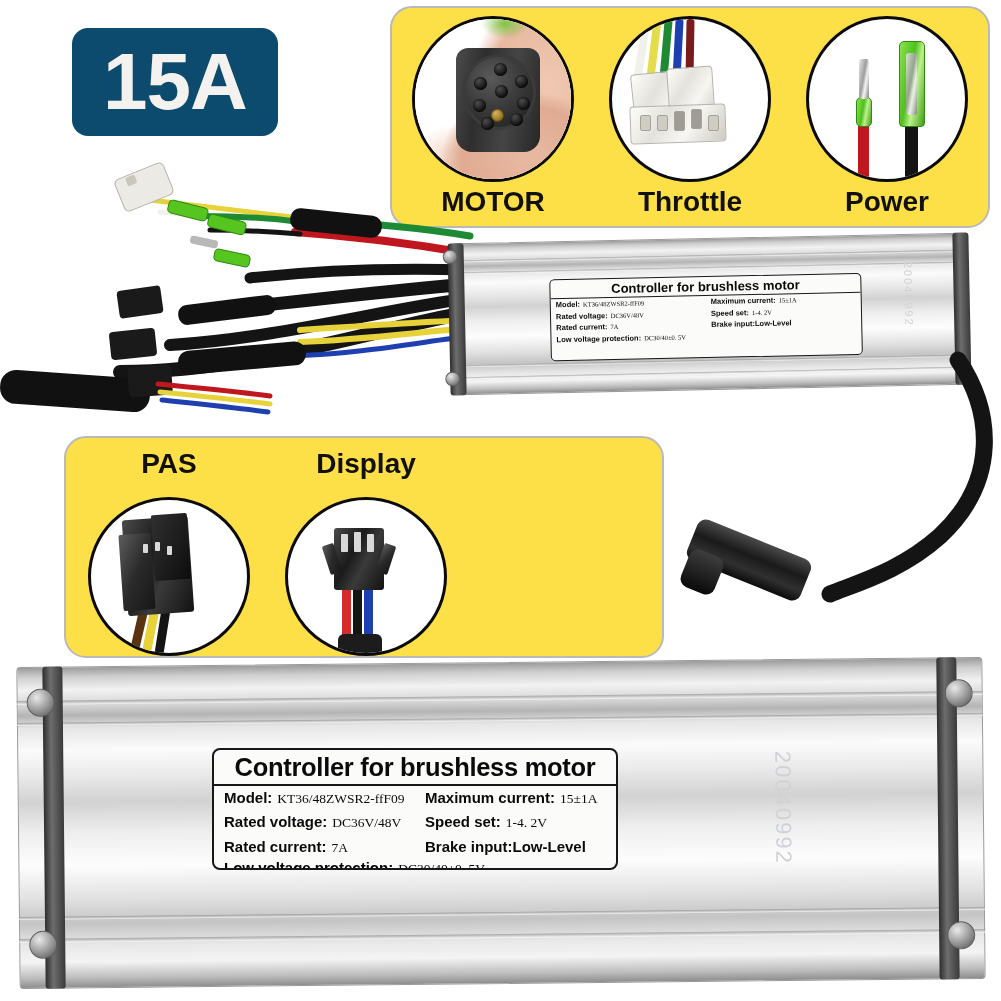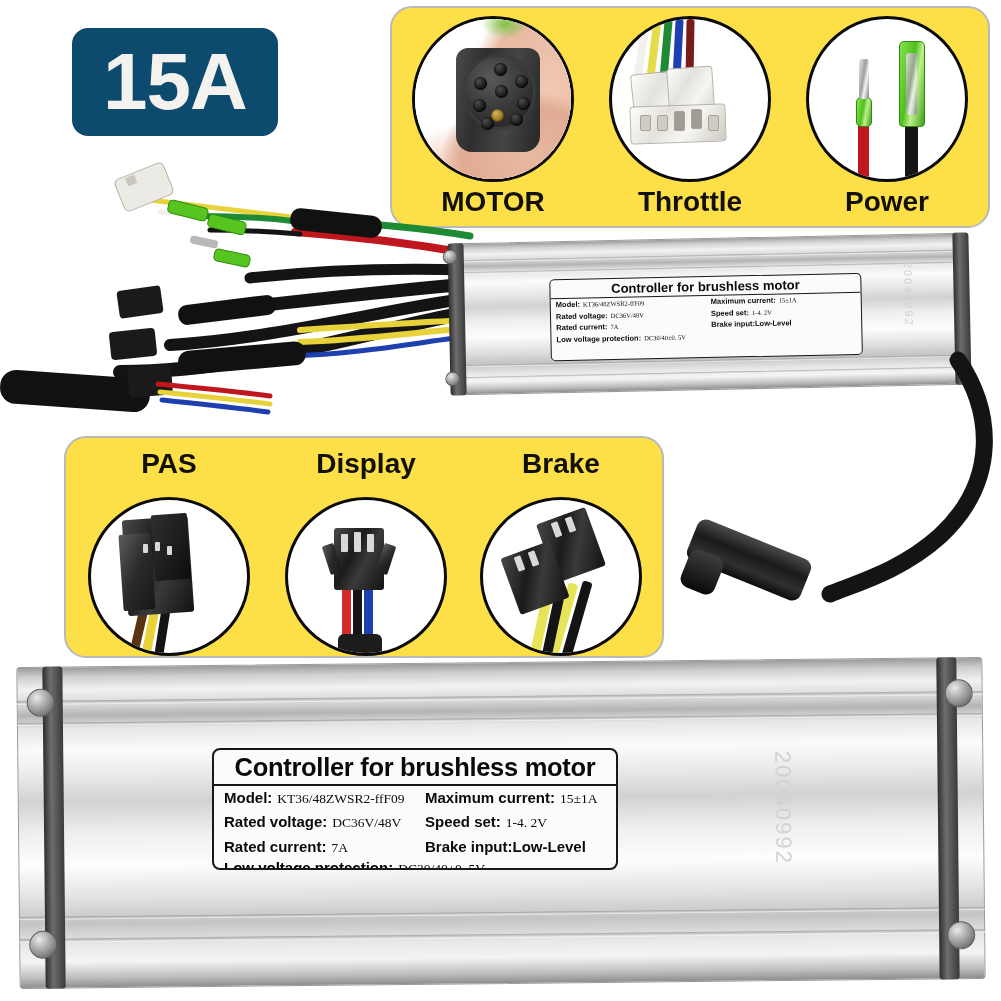--- a/index.html
+++ b/index.html
@@ -352,35 +352,20 @@
         <div class="conn-black" style="left:46px; top:28px; width:50px; height:62px;"></div>
         <div class="conn-black-lite" style="left:38px; top:44px; width:12px; height:30px; transform:rotate(-18deg);"></div>
         <div class="conn-black-lite" style="left:92px; top:44px; width:12px; height:30px; transform:rotate(18deg);"></div>
         <div class="pin-slot" style="left:53px; top:34px; width:7px; height:18px;"></div>
         <div class="pin-slot" style="left:66px; top:32px; width:7px; height:20px;"></div>
         <div class="pin-slot" style="left:79px; top:34px; width:7px; height:18px;"></div>
         <div class="wire" style="left:50px; top:134px; width:44px; height:30px; background:#1c1c1c; border-radius:6px;"></div>
       </div>
     </div>
 
-    <div class="callout" style="left:400px;">
-      <div class="callout-label">Brake</div>
-      <div class="circle">
-        <div class="wire" style="left:74px; top:82px; width:10px; height:84px; background:#e8e45a; transform:rotate(16deg);"></div>
-        <div class="wire" style="left:88px; top:80px; width:10px; height:86px; background:#141414; transform:rotate(16deg);"></div>
-        <div class="wire" style="left:52px; top:94px; width:10px; height:72px; background:#e8e45a; transform:rotate(12deg);"></div>
-        <div class="wire" style="left:64px; top:96px; width:10px; height:70px; background:#141414; transform:rotate(12deg);"></div>
-        <div class="conn-black" style="left:62px; top:14px; width:52px; height:62px; transform:rotate(-20deg);"></div>
-        <div class="pin-slot" style="left:70px; top:22px; width:7px; height:15px; transform:rotate(-20deg);"></div>
-        <div class="pin-slot" style="left:84px; top:17px; width:7px; height:15px; transform:rotate(-20deg);"></div>
-        <div class="conn-black" style="left:26px; top:48px; width:52px; height:60px; transform:rotate(-20deg);"></div>
-        <div class="pin-slot" style="left:33px; top:56px; width:7px; height:15px; transform:rotate(-20deg);"></div>
-        <div class="pin-slot" style="left:47px; top:51px; width:7px; height:15px; transform:rotate(-20deg);"></div>
-      </div>
-    </div>
   </div>
 
   <div id="harness">
     <svg width="520" height="270" viewBox="0 0 520 270">
       <g fill="none" stroke-linecap="round">
         <path d="M300 60 C350 62 410 66 470 76" stroke="#1f8a34" stroke-width="7"></path>
         <path d="M295 72 C350 76 415 84 472 94" stroke="#c0171f" stroke-width="8"></path>
         <path d="M250 118 C320 110 400 108 470 110" stroke="#141414" stroke-width="11"></path>
         <path d="M215 150 C300 142 390 130 470 124" stroke="#141414" stroke-width="13"></path>
         <path d="M170 185 C280 178 380 150 470 138" stroke="#141414" stroke-width="12"></path>

